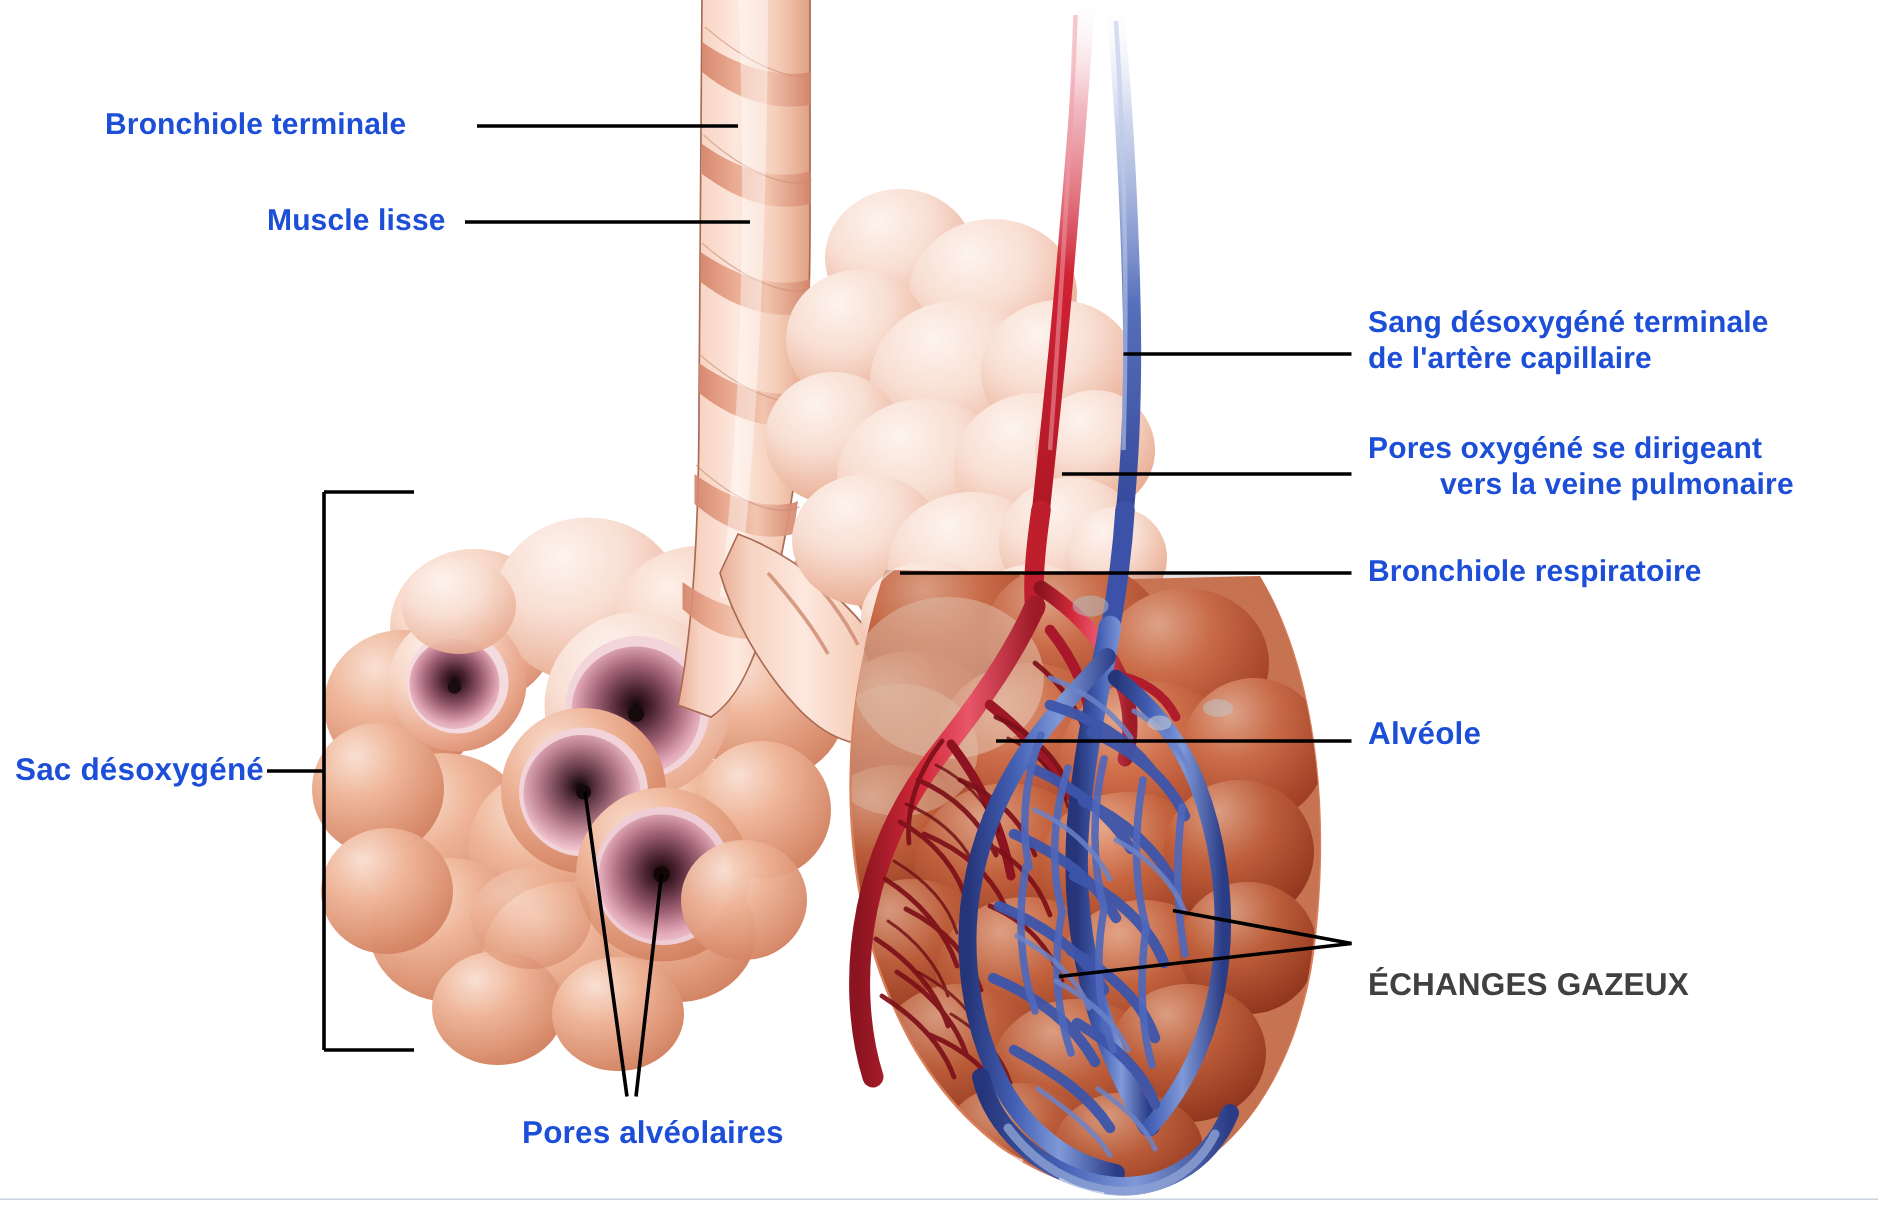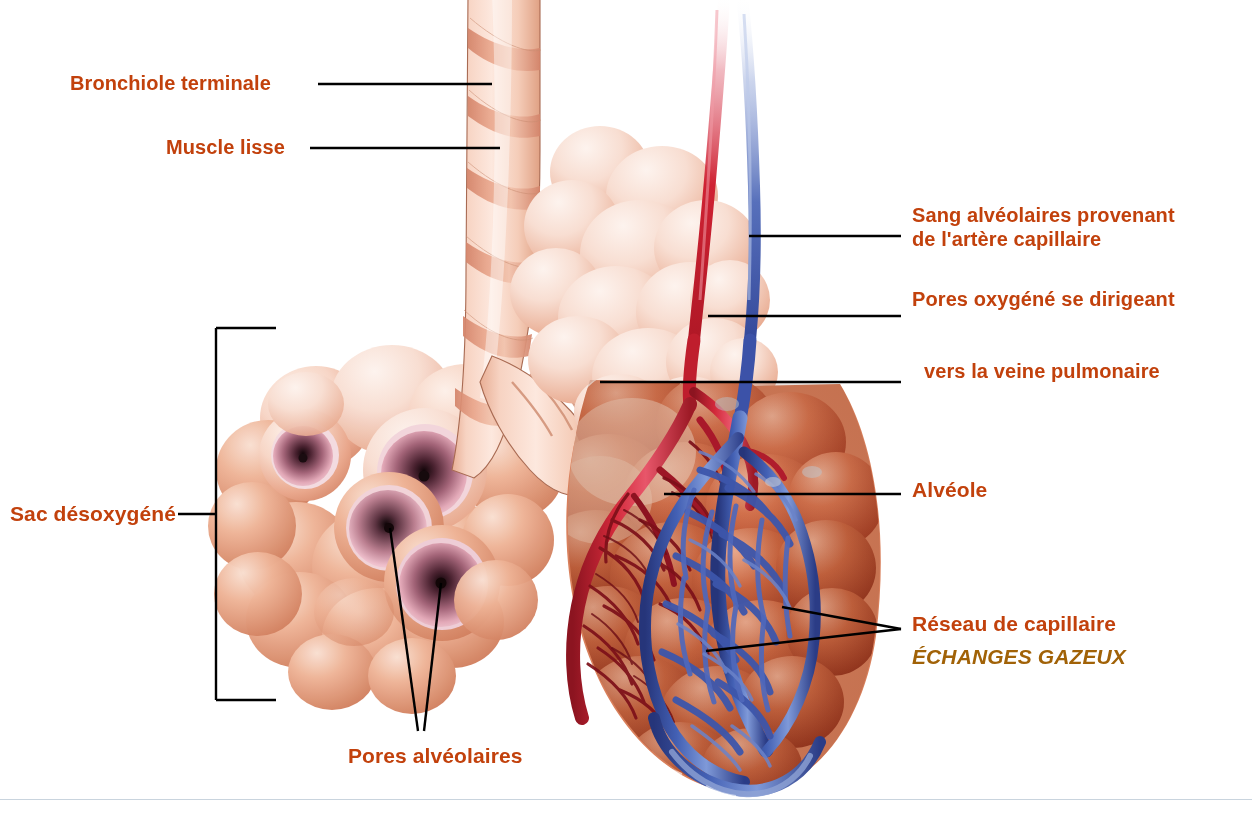--- a/index.html
+++ b/index.html
@@ -1,22 +1,22 @@
 <!DOCTYPE html>
 <html><head>
 <meta charset="utf-8">
 <style>
   html,body{margin:0;padding:0;background:#ffffff;}
   body{width:1252px;height:814px;overflow:hidden;
        font-family:"Liberation Sans", sans-serif;}
   #stage{position:relative;width:1252px;height:814px;background:#fff;}
   svg#art{position:absolute;left:0;top:0;width:1252px;height:814px;}
-  .lbl{position:absolute;font-weight:bold;color:#c2410c;
+  .lbl{position:absolute;font-weight:bold;color:#1d4ed8;
        font-size:20px;line-height:23px;white-space:pre;letter-spacing:0.1px;}
-  .lbl.red{color:#a16207;font-style:italic;}
+  .lbl.red{color:#404040;}
   .lbl.big{font-size:21px;}
   .bottomrule{position:absolute;left:0;top:799px;width:1252px;height:1px;
               background:#c9d4de;}
 </style>
 </head>
 <body>
 
 <div id="stage">
 
   <svg id="art" viewBox="0 0 1252 814">
@@ -396,37 +396,37 @@
 
       <g>
         <line x1="782" y1="607" x2="901" y2="629"></line>
         <line x1="706" y1="651" x2="901" y2="629"></line>
       </g>
     </g>
   </svg>
 
   <div class="lbl" style="left:70px;  top:72px;">Bronchiole terminale</div>
 
-  <div class="lbl" style="left:166px; top:136px;">Muscle lisse</div>
+  <div class="lbl" style="left:178px; top:136px;">Muscle lisse</div>
 
   <div class="lbl big" style="left:10px; top:502px;">Sac désoxygéné</div>
 
   <div class="lbl big" style="left:348px; top:744px;">Pores alvéolaires</div>
 
   <div>
-    <div class="lbl" style="left:912px; top:204px;">Sang alvéolaires provenant</div>
+    <div class="lbl" style="left:912px; top:204px;">Sang désoxygéné terminale</div>
     <div class="lbl" style="left:912px; top:228px;">de l'artère capillaire</div>
   </div>
 
   <div>
     <div class="lbl" style="left:912px; top:288px;">Pores oxygéné se dirigeant</div>
-    <div class="lbl" style="left:924px; top:312px;margin-top:48px;">vers la veine pulmonaire</div>
+    <div class="lbl" style="left:960px; top:312px;">vers la veine pulmonaire</div>
   </div>
 
+  <div class="lbl" style="left:912px; top:370px;">Bronchiole respiratoire</div>
 
   <div class="lbl big" style="left:912px; top:478px;">Alvéole</div>
 
-  <div class="lbl big" style="left:912px; top:612px;">Réseau de capillaire</div>
 
   <div class="lbl big red" style="left:912px; top:645px;">ÉCHANGES GAZEUX</div>
 
   <div class="bottomrule"></div>
 </div>
 
 </body></html>

